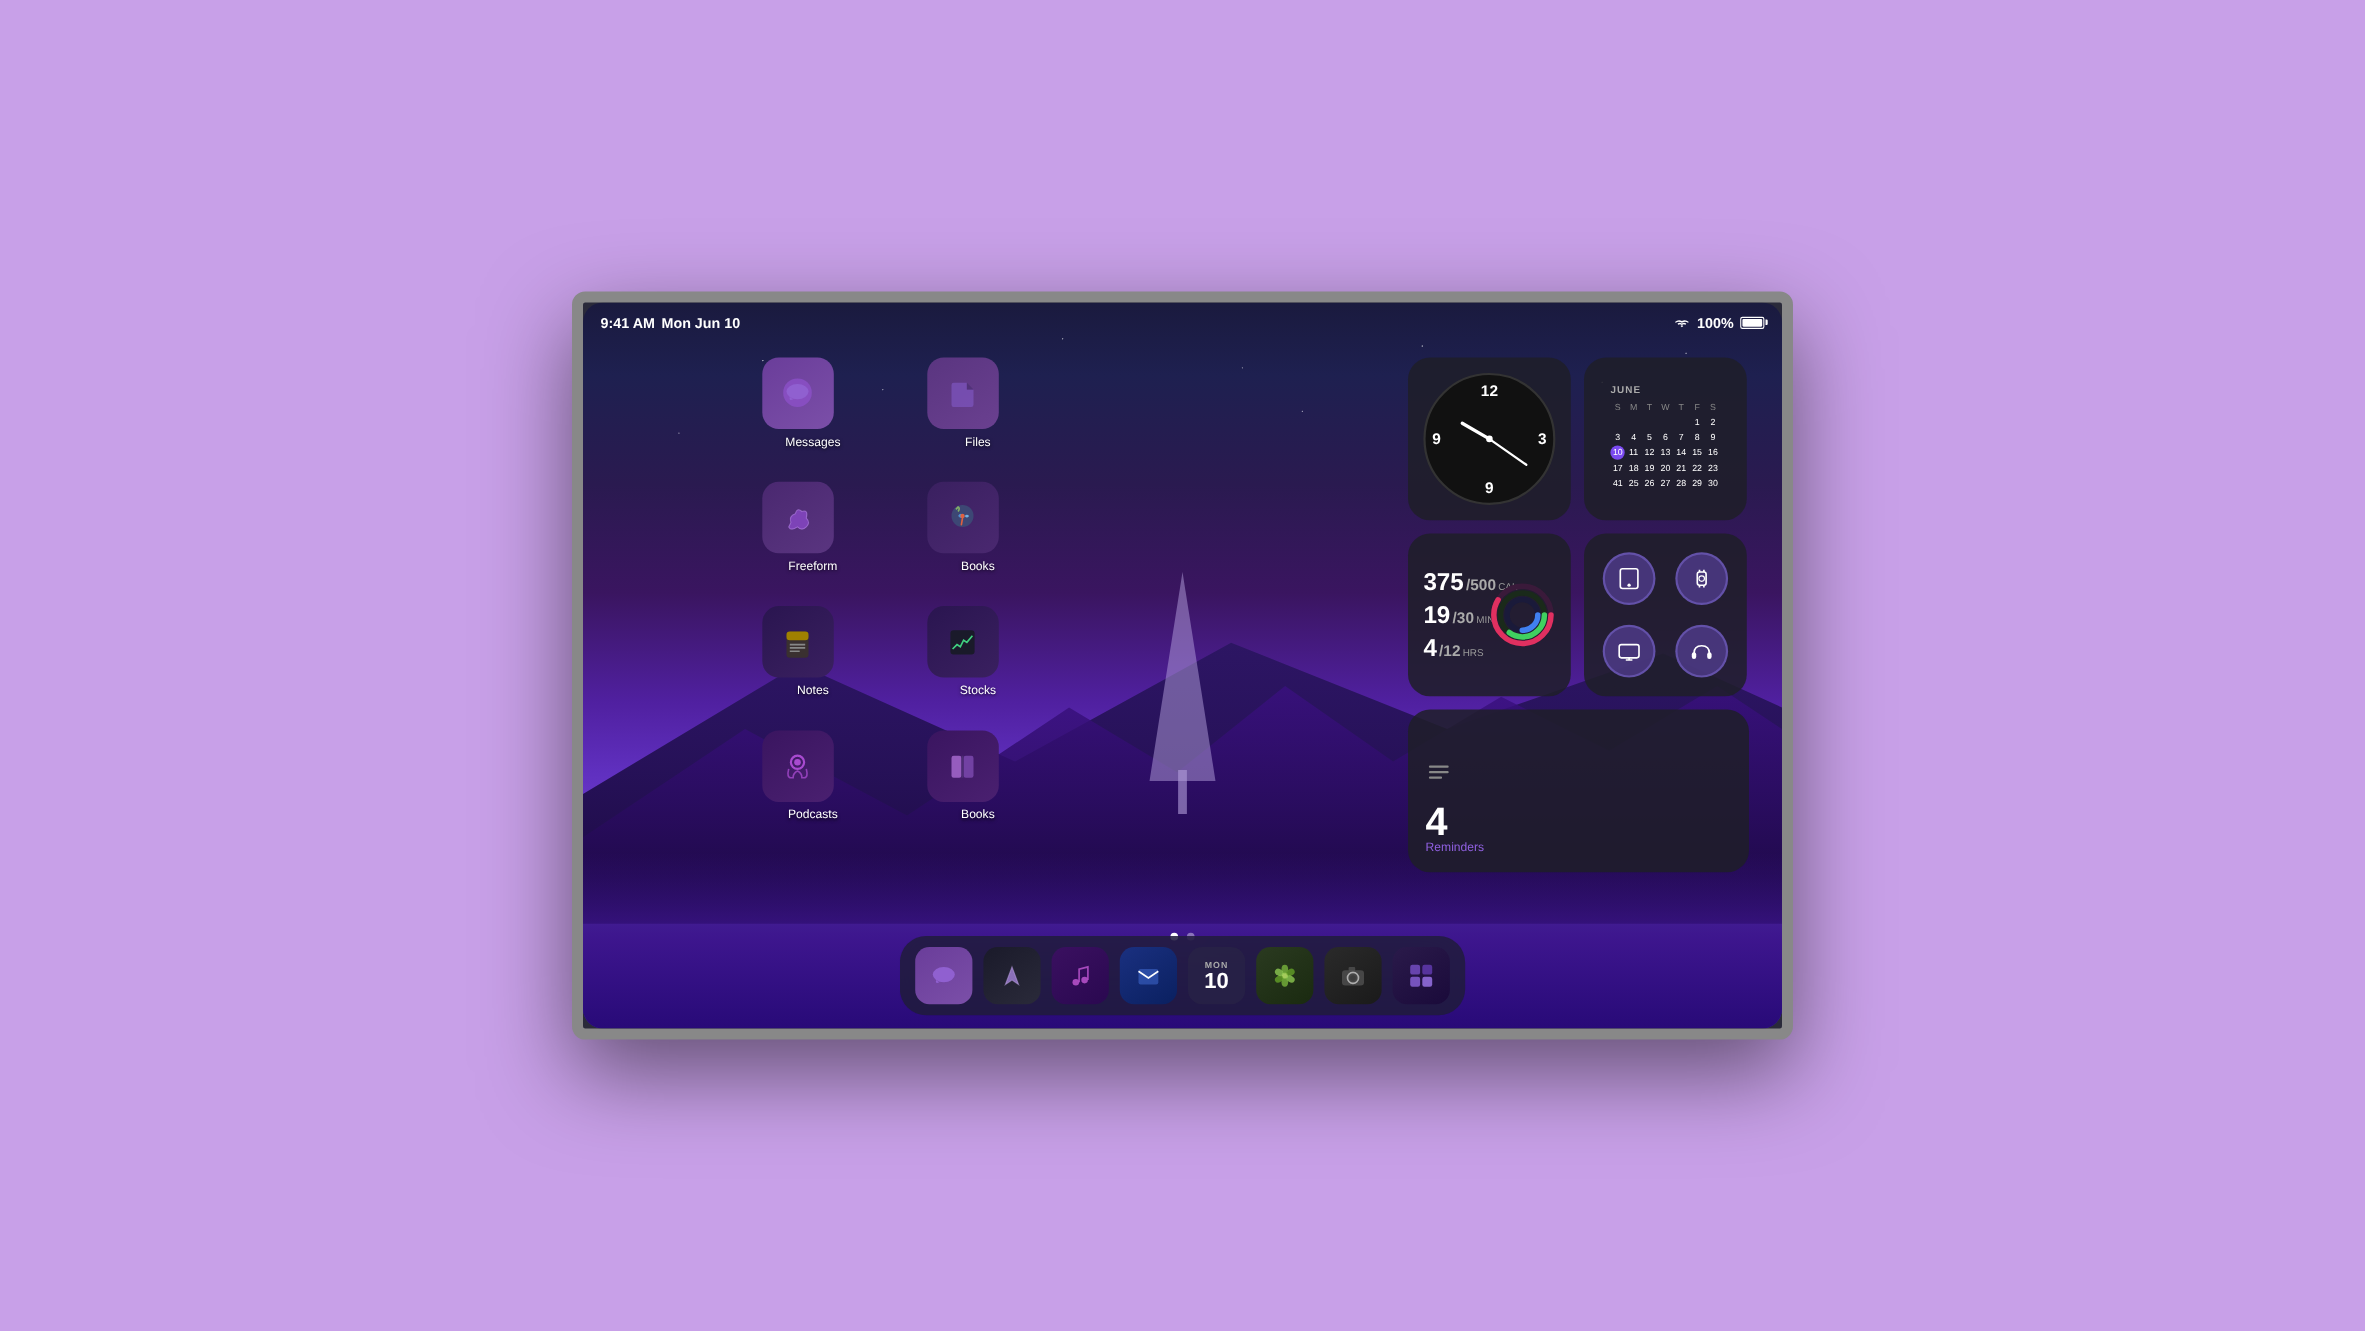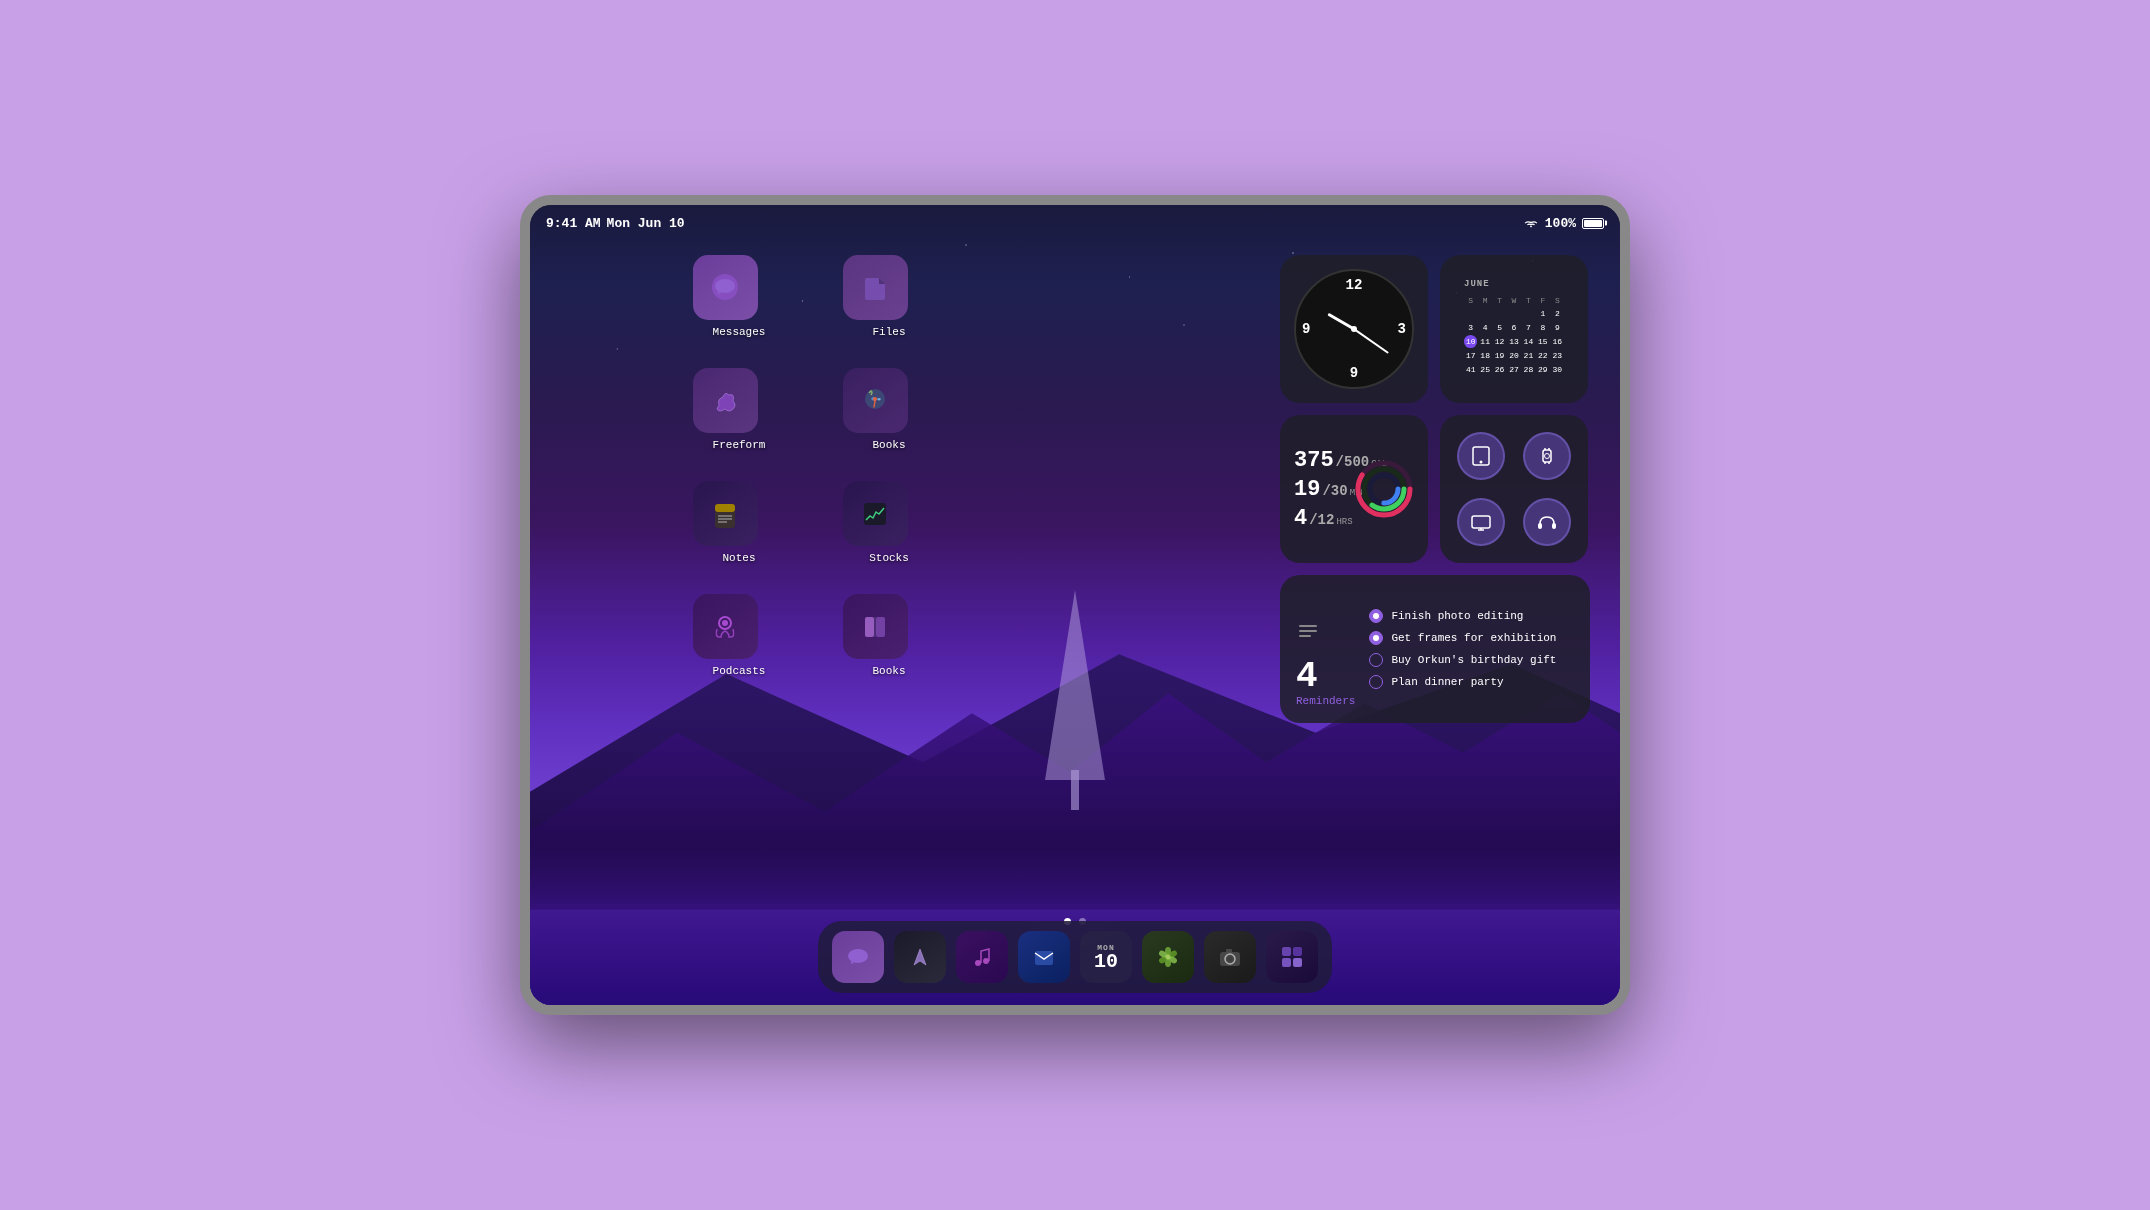--- a/index.html
+++ b/index.html
@@ -8,28 +8,27 @@
       height: 1210px;
       background: #c8a0e8;
       display: flex;
       align-items: center;
       justify-content: center;
       font-family: -apple-system, 'SF Pro Display', 'Helvetica Neue', Arial, sans-serif;
     }
 
     .ipad-frame {
       width: 1110px;
-      height: 820px;
+      height: 680px;
       background: #2a2a3a;
-      border-radius: 31px;
+      border-radius: 12px;
       border: 10px solid #888;
       position: relative;
       overflow: hidden;
       box-shadow: 0 30px 80px rgba(0,0,0,0.5);
-      font-family: Liberation Mono, monospace;
     }
 
     .ipad-screen {
       width: 100%;
       height: 100%;
       position: relative;
       overflow: hidden;
       border-radius: 18px;
     }
 
@@ -905,38 +904,20 @@
             <div class="reminders-icon">
               <svg width="24" height="24" viewBox="0 0 24 24">
                 <rect x="3" y="5" width="18" height="2" rx="1" fill="#888"></rect>
                 <rect x="3" y="10" width="18" height="2" rx="1" fill="#888"></rect>
                 <rect x="3" y="15" width="12" height="2" rx="1" fill="#888"></rect>
               </svg>
             </div>
             <div class="reminders-count">4</div>
             <div class="reminders-label">Reminders</div>
           </div>
-          <div class="reminders-list">
-            <div class="reminder-item">
-              <div class="reminder-circle filled"></div>
-              <span>Finish photo editing</span>
-            </div>
-            <div class="reminder-item">
-              <div class="reminder-circle filled"></div>
-              <span>Get frames for exhibition</span>
-            </div>
-            <div class="reminder-item">
-              <div class="reminder-circle"></div>
-              <span>Buy Orkun's birthday gift</span>
-            </div>
-            <div class="reminder-item">
-              <div class="reminder-circle"></div>
-              <span>Plan dinner party</span>
-            </div>
-          </div>
         </div>
       </div>
 
     </div>
 
     <div class="page-dots">
       <div class="page-dot active"></div>
       <div class="page-dot"></div>
     </div>
 

